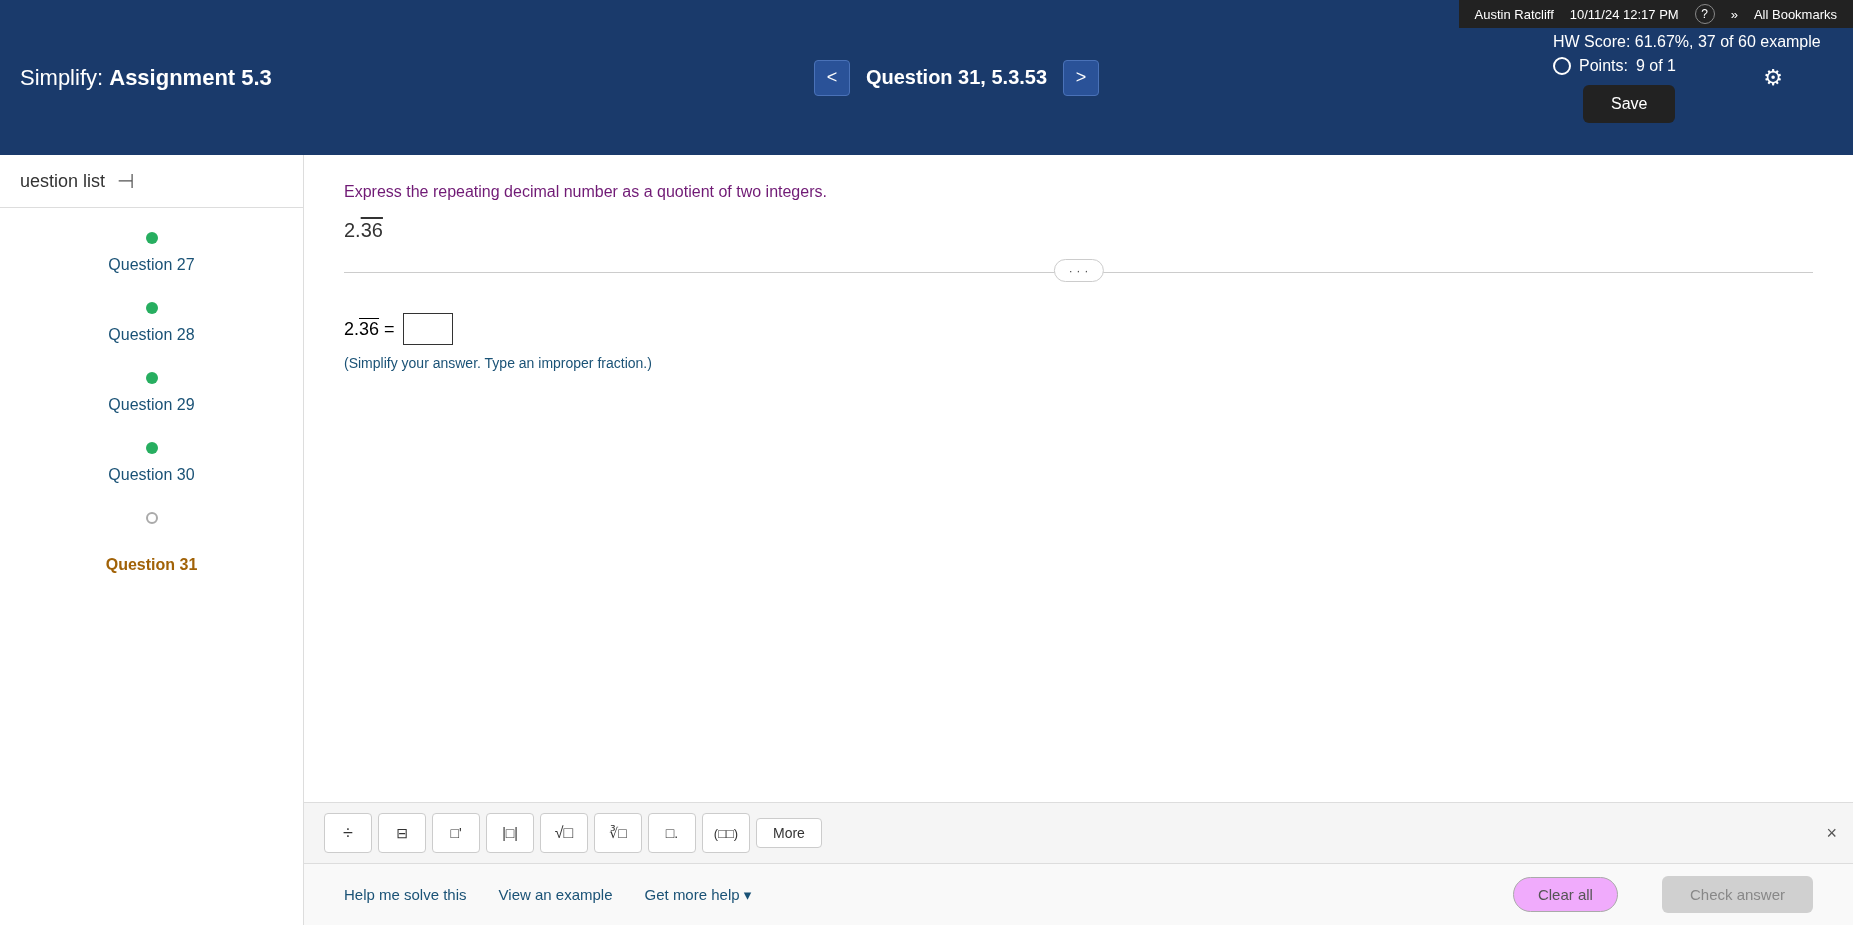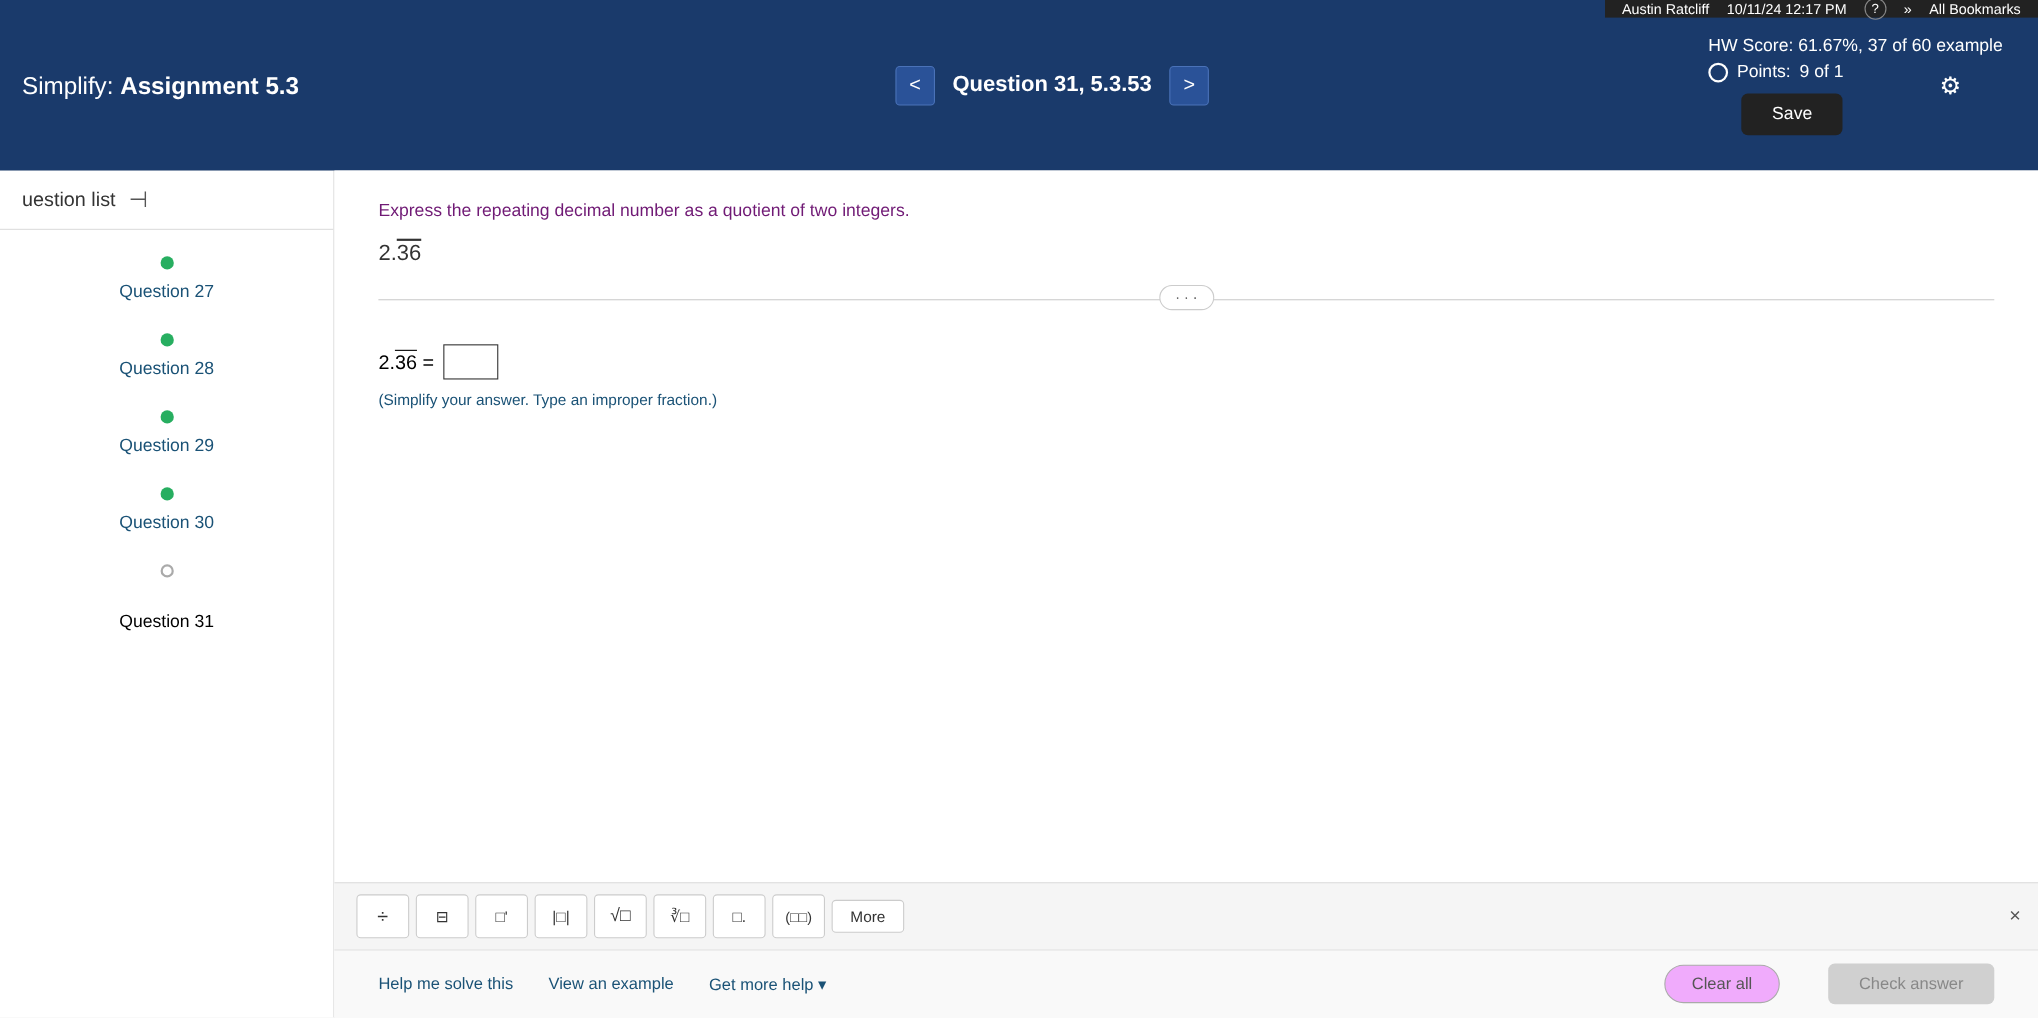--- a/index.html
+++ b/index.html
@@ -115,21 +115,21 @@
     .question-item {
       display: flex;
       align-items: center;
       padding: 14px 24px;
       cursor: pointer;
       font-size: 16px;
       color: #1a5276;
       gap: 12px;
       flex-direction: column;
     }
-    .question-item.active { color: #000000; font-weight: normal; gap: 32px; }
+    .question-item.active { color: #a16207; font-weight: bold; gap: 32px; }
     .dot {
       width: 12px;
       height: 12px;
       border-radius: 50%;
       flex-shrink: 0;
     }
     .dot-green { background: #27ae60; }
     .dot-empty { background: transparent; border: 2px solid #aaa; }
 
     
@@ -285,21 +285,21 @@
       margin-left: 12px;
     }
 
     
     .top-right-strip {
       position: fixed;
       top: 0;
       right: 0;
       background: #222;
       color: white;
-      height: 16px;
+      height: 28px;
       display: flex;
       align-items: center;
       padding: 0 16px;
       font-size: 13px;
       gap: 16px;
       z-index: 100;
     }
   </style>
 </head>
 <body>

